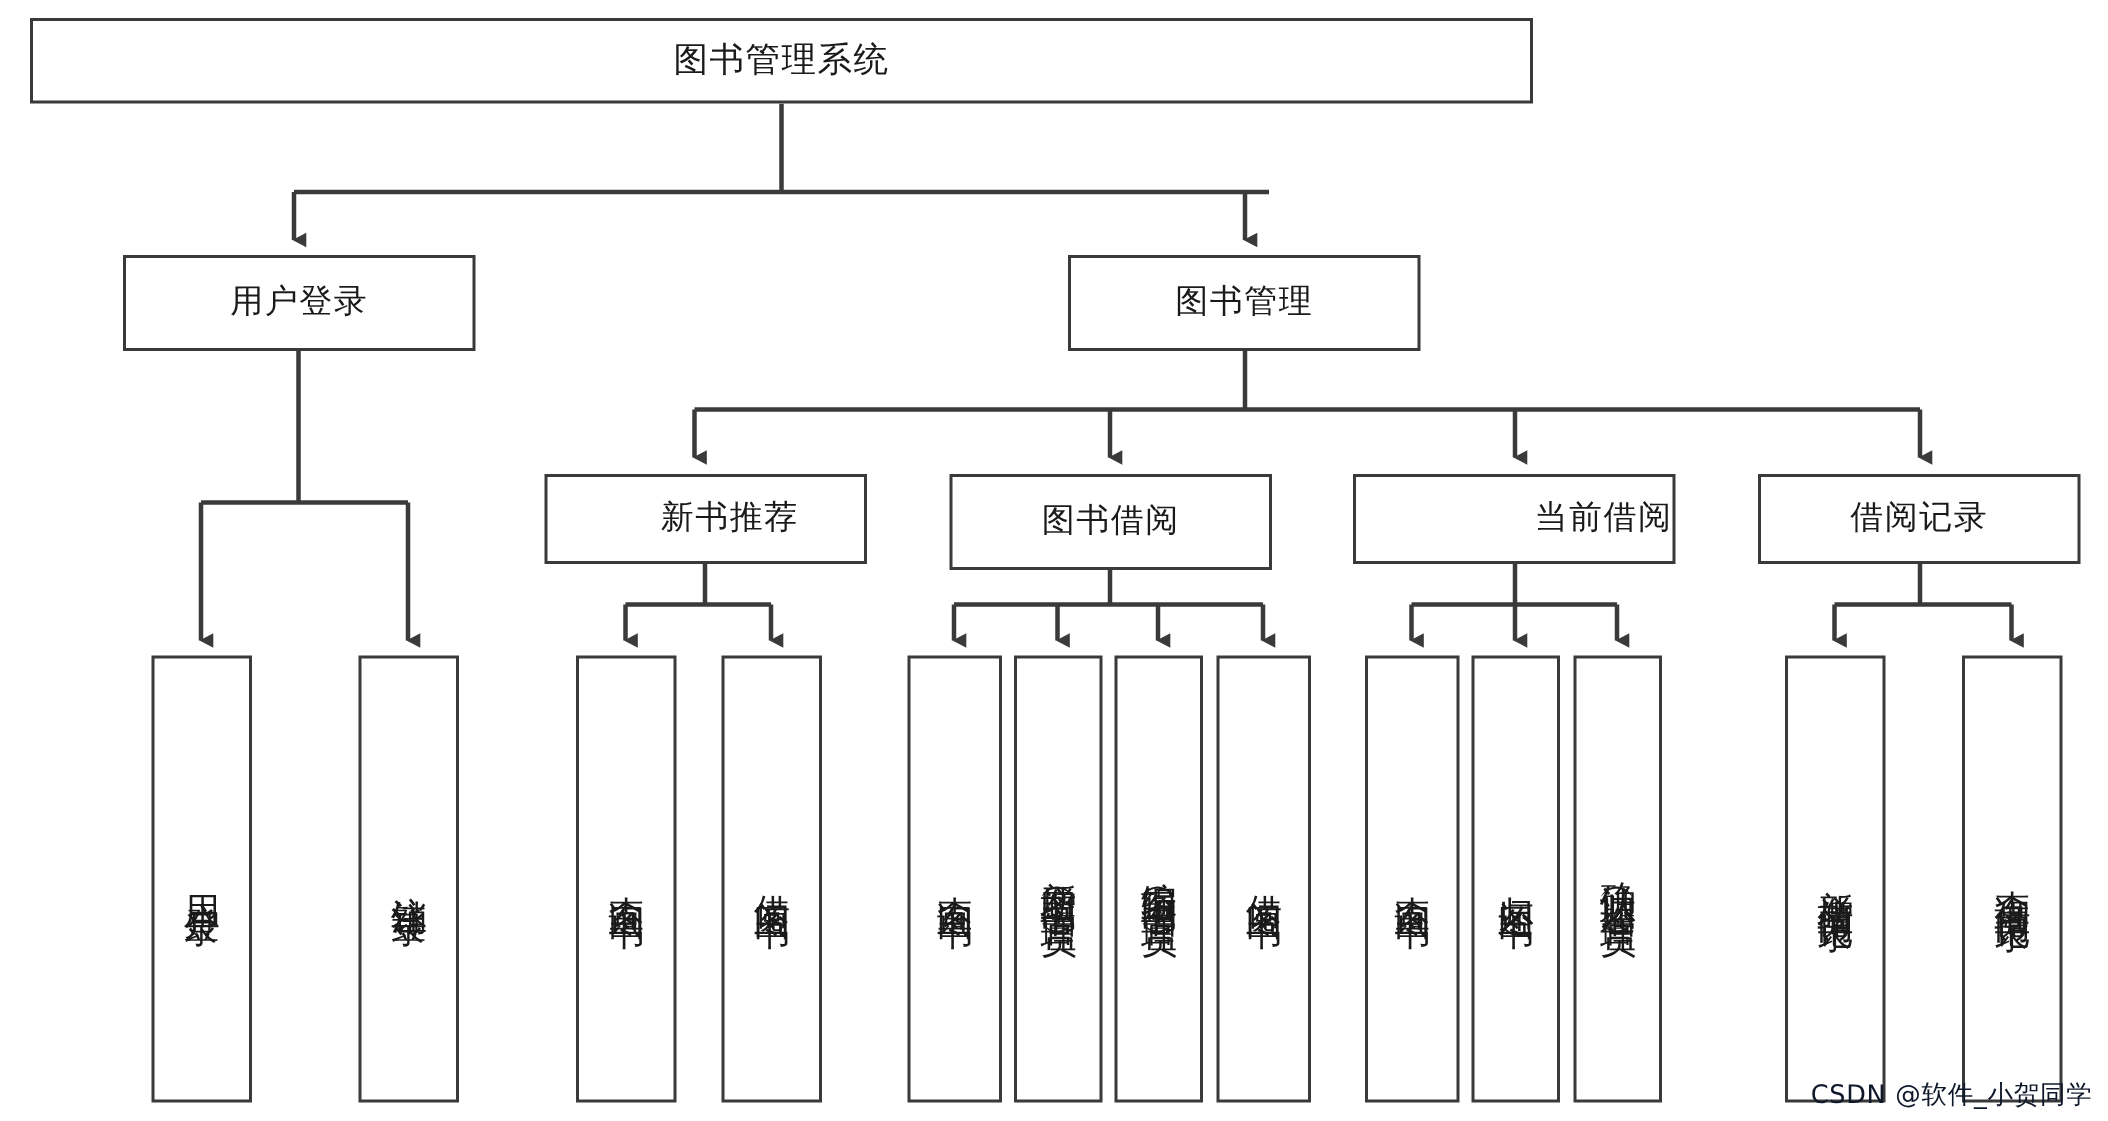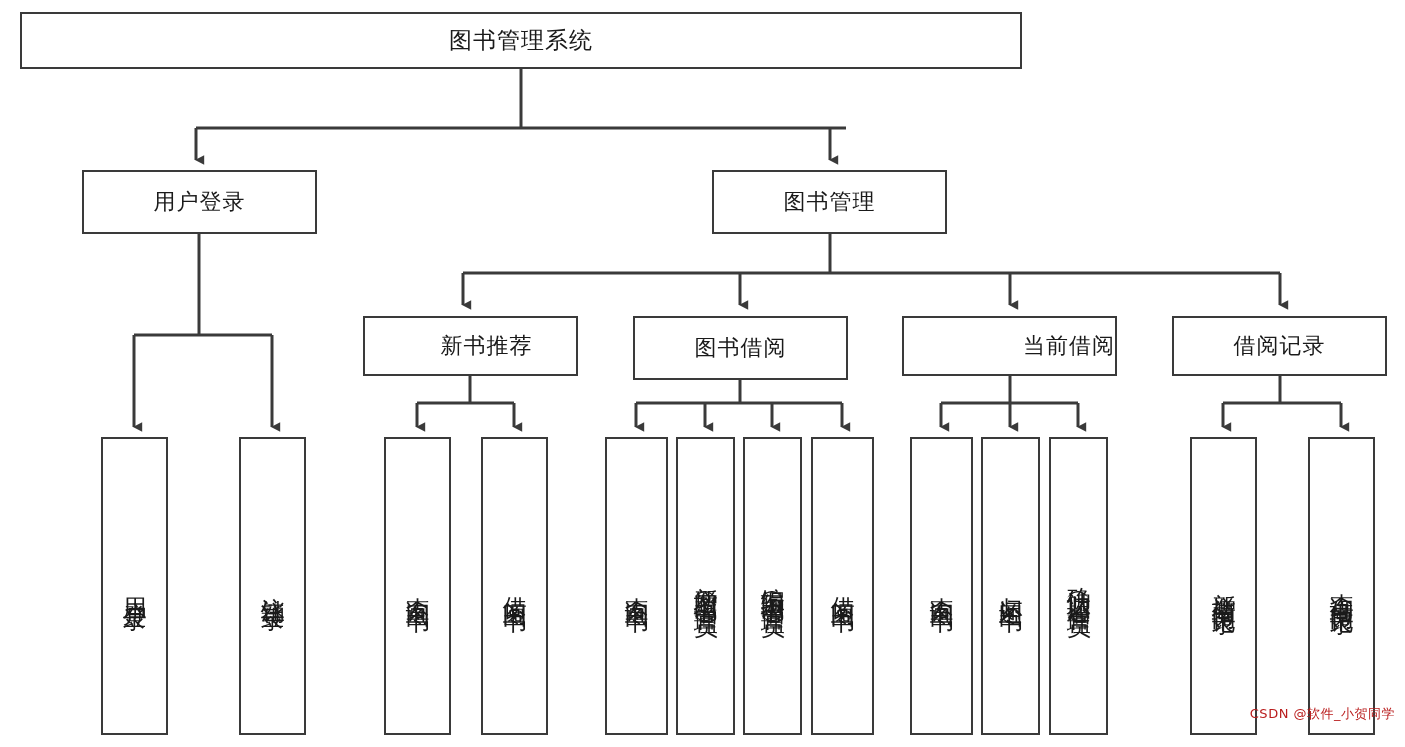--- a/index.html
+++ b/index.html
@@ -54,23 +54,23 @@
     text-orientation: upright;
     font-size: 24px;
     line-height: 1.18;
     letter-spacing: 4px;
     white-space: nowrap;
     text-align: center;
   }
   .watermark {
     position: absolute;
     right: 10px;
-    bottom: 24px;
-    font-size: 13px;
-    color: #b91c1c;
+    bottom: 6px;
+    font-size: 17px;
+    color: #0f172a;
     letter-spacing: 0.5px;
     white-space: nowrap;
   }
 </style>
 </head>
 <body>
 
 <div id="canvas">
 
   <svg id="wires" viewBox="0 0 1405 747">

